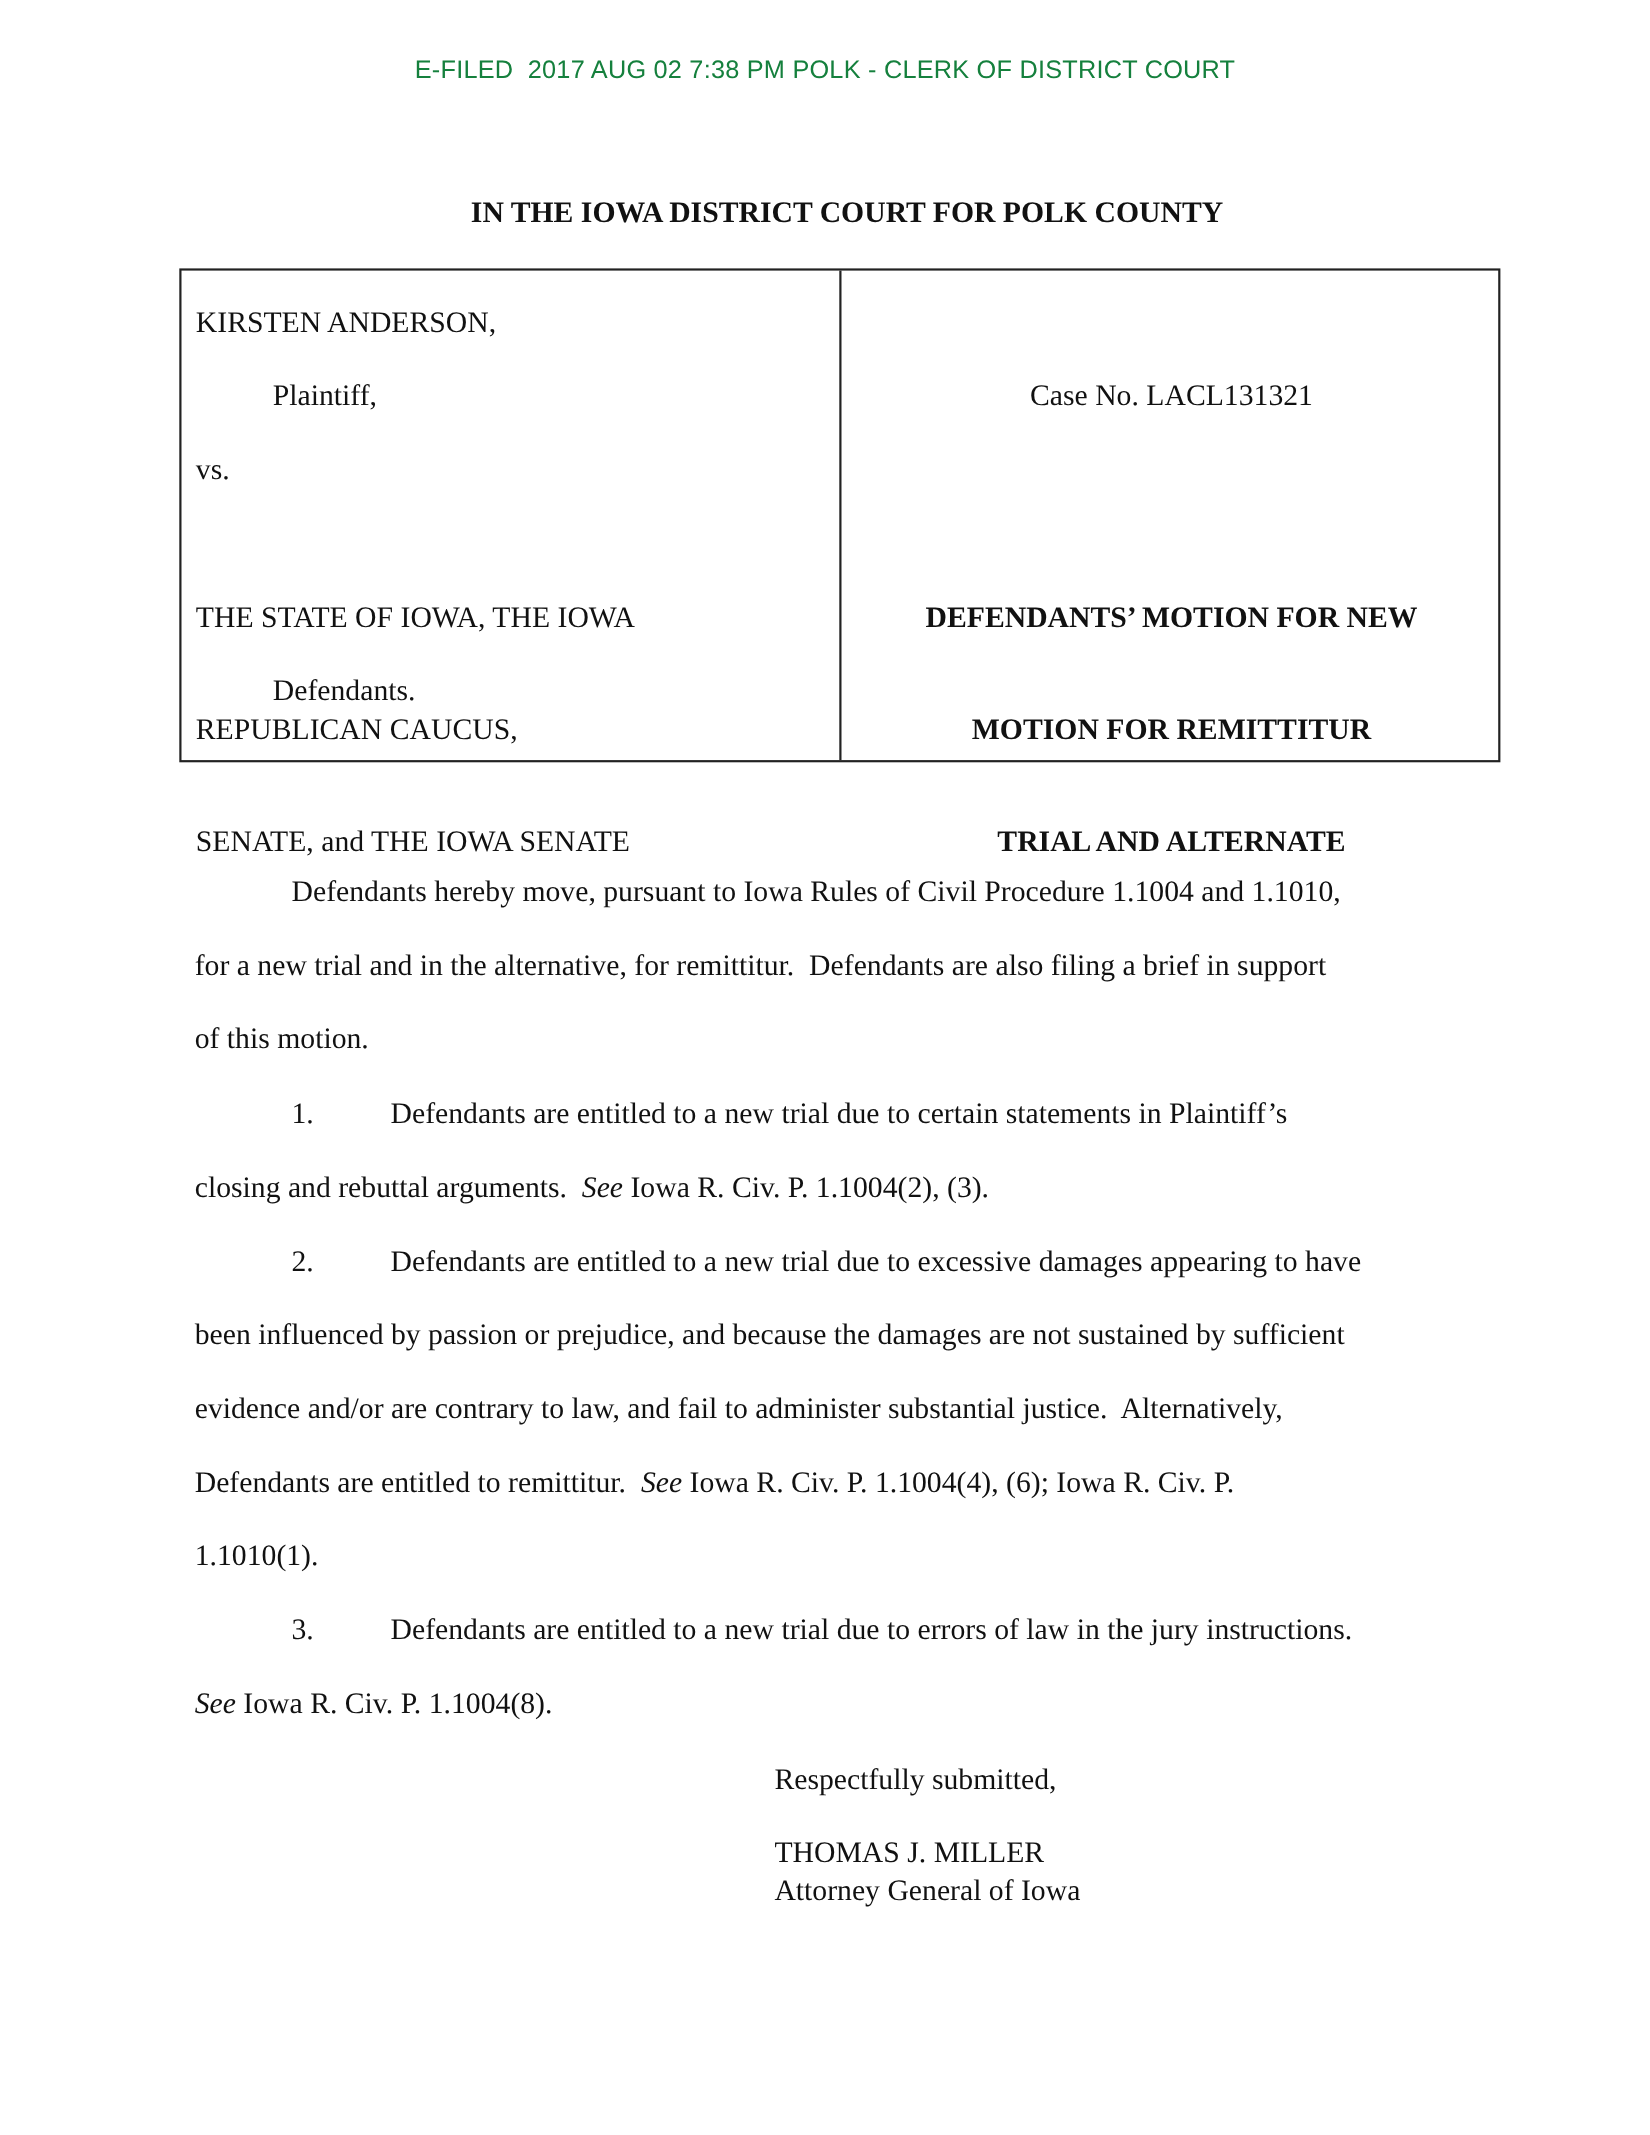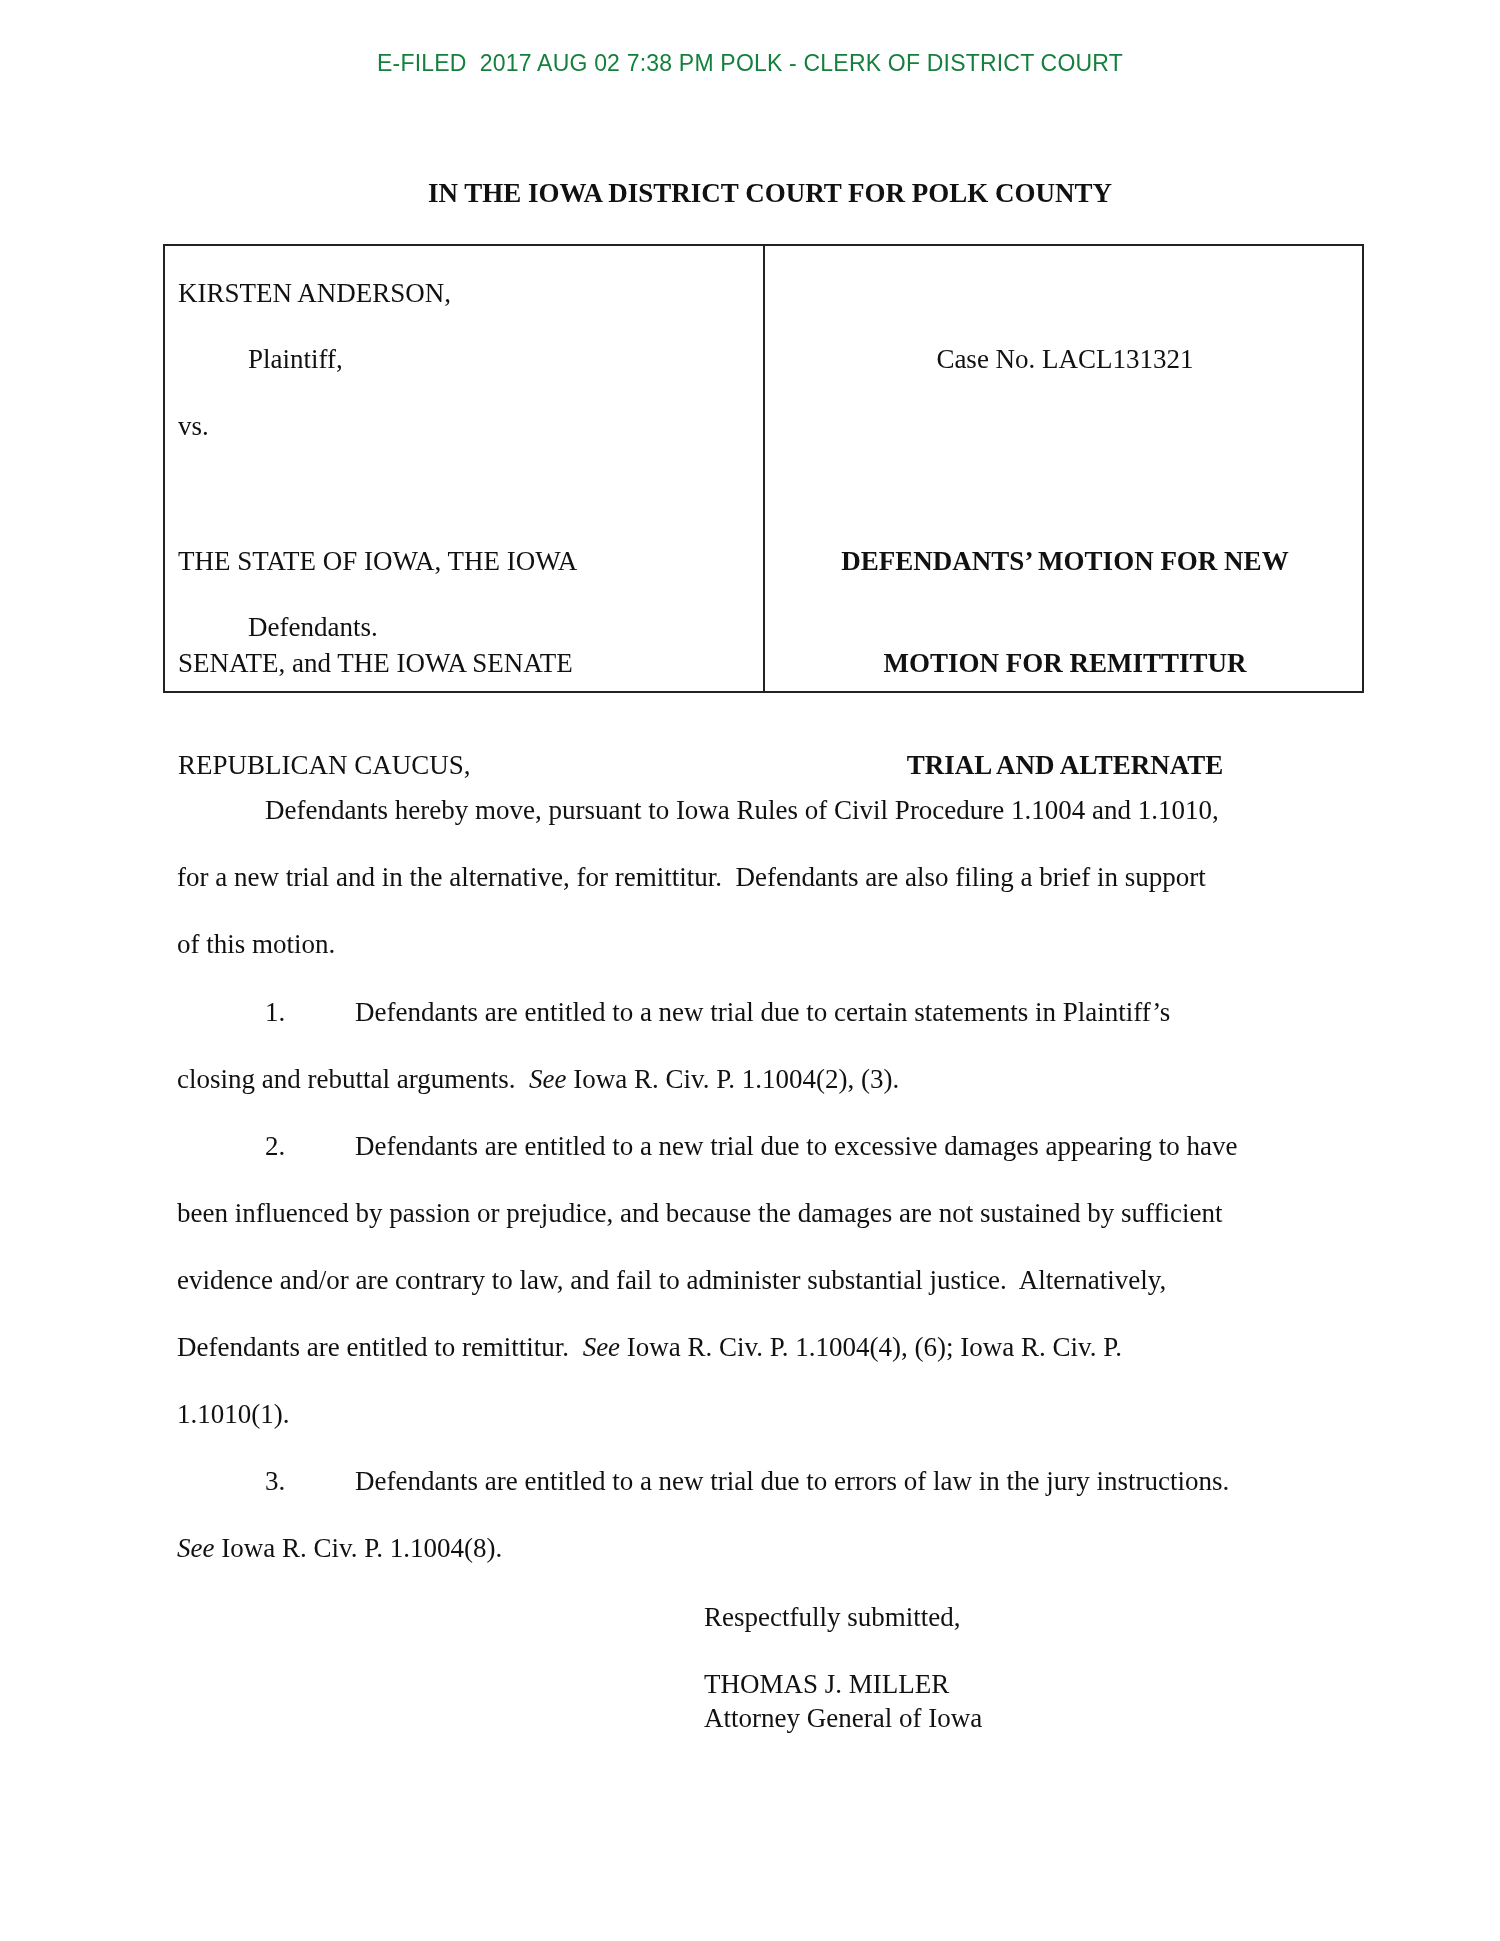--- a/index.html
+++ b/index.html
@@ -30,22 +30,22 @@
 <div class="court">IN THE IOWA DISTRICT COURT FOR POLK COUNTY</div>
 
 <div class="caption">
   <div class="divider"></div>
 
   <div class="cap-text" style="left:13px; top:30px;">KIRSTEN ANDERSON,</div>
   <div class="cap-text" style="left:83px; top:96px;">Plaintiff,</div>
   <div class="cap-text" style="left:13px; top:163px;">vs.</div>
   <div class="cap-text" style="left:13px; top:230px;">
     <div>THE STATE OF IOWA, THE IOWA</div>
+    <div>REPUBLICAN CAUCUS,</div>
     <div>SENATE, and THE IOWA SENATE</div>
-    <div>REPUBLICAN CAUCUS,</div>
   </div>
   <div class="cap-text" style="left:83px; top:364px;">Defendants.</div>
 
   <div class="cap-text center-col" style="top:96px;">Case No. LACL131321</div>
   <div class="cap-text center-col bold" style="top:230px;">
     <div>DEFENDANTS’ MOTION FOR NEW</div>
     <div>MOTION FOR REMITTITUR</div>
     <div>TRIAL AND ALTERNATE</div>
   </div>
 </div>

